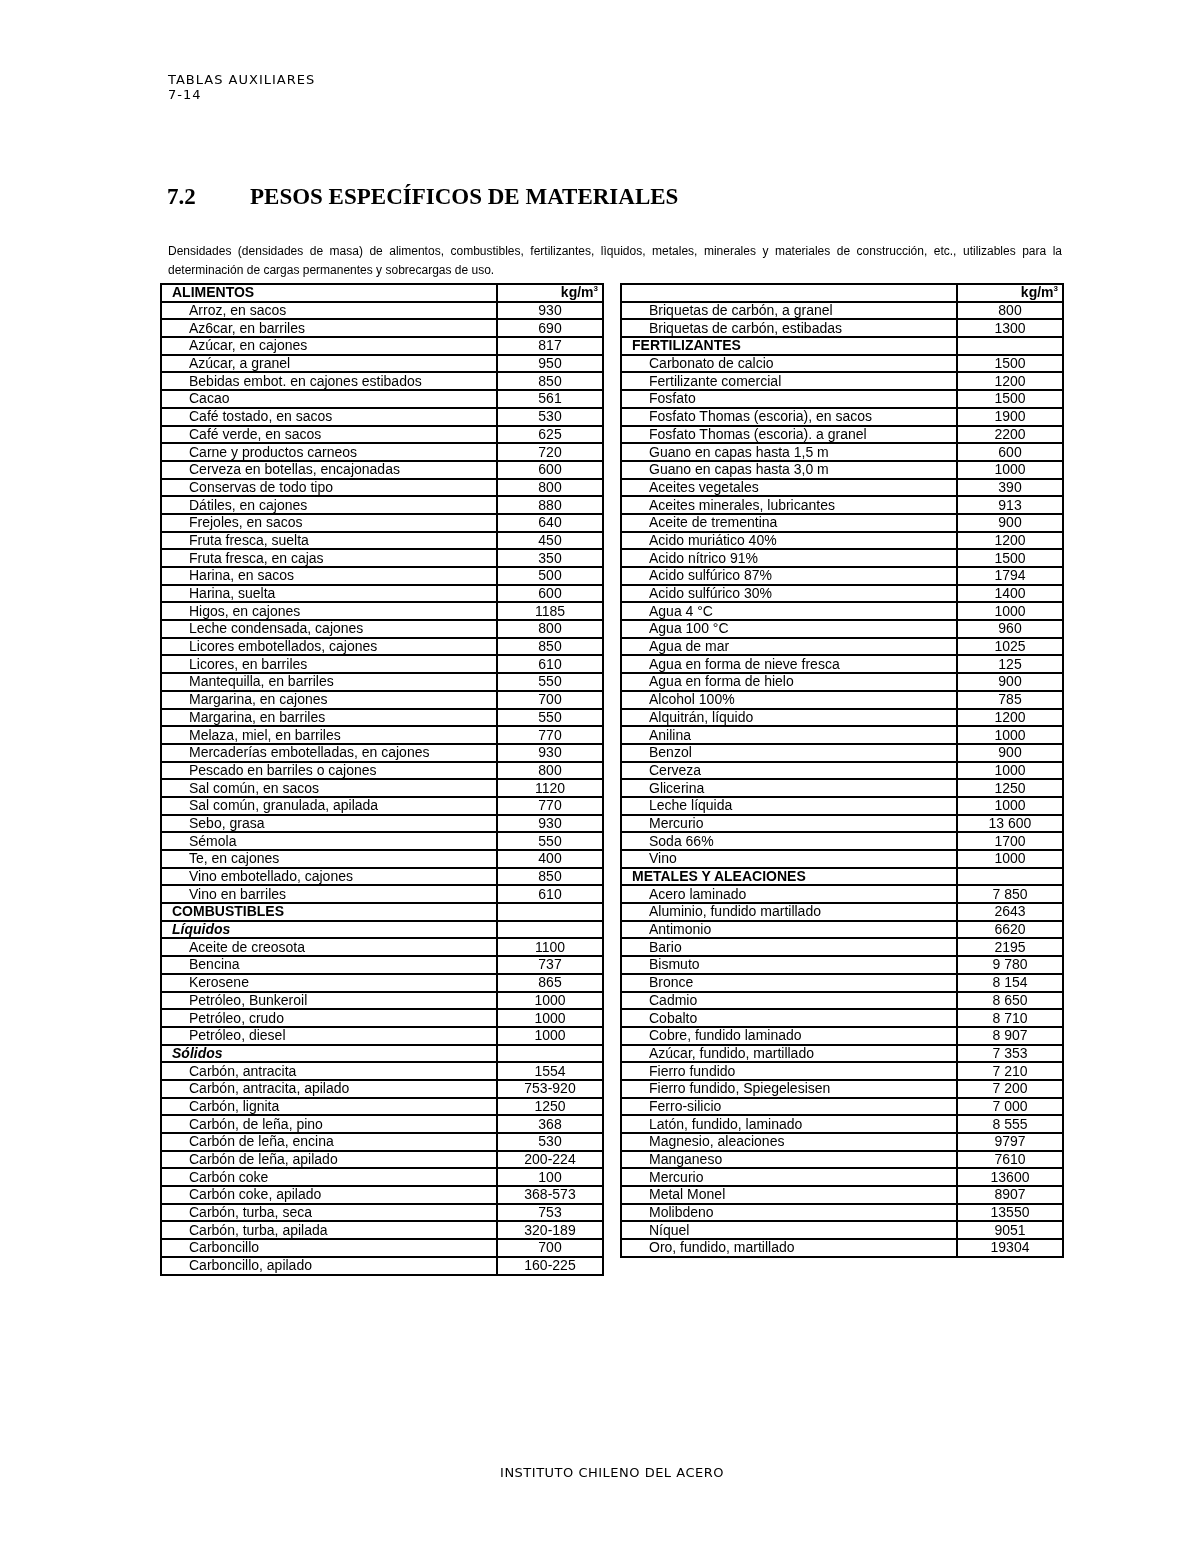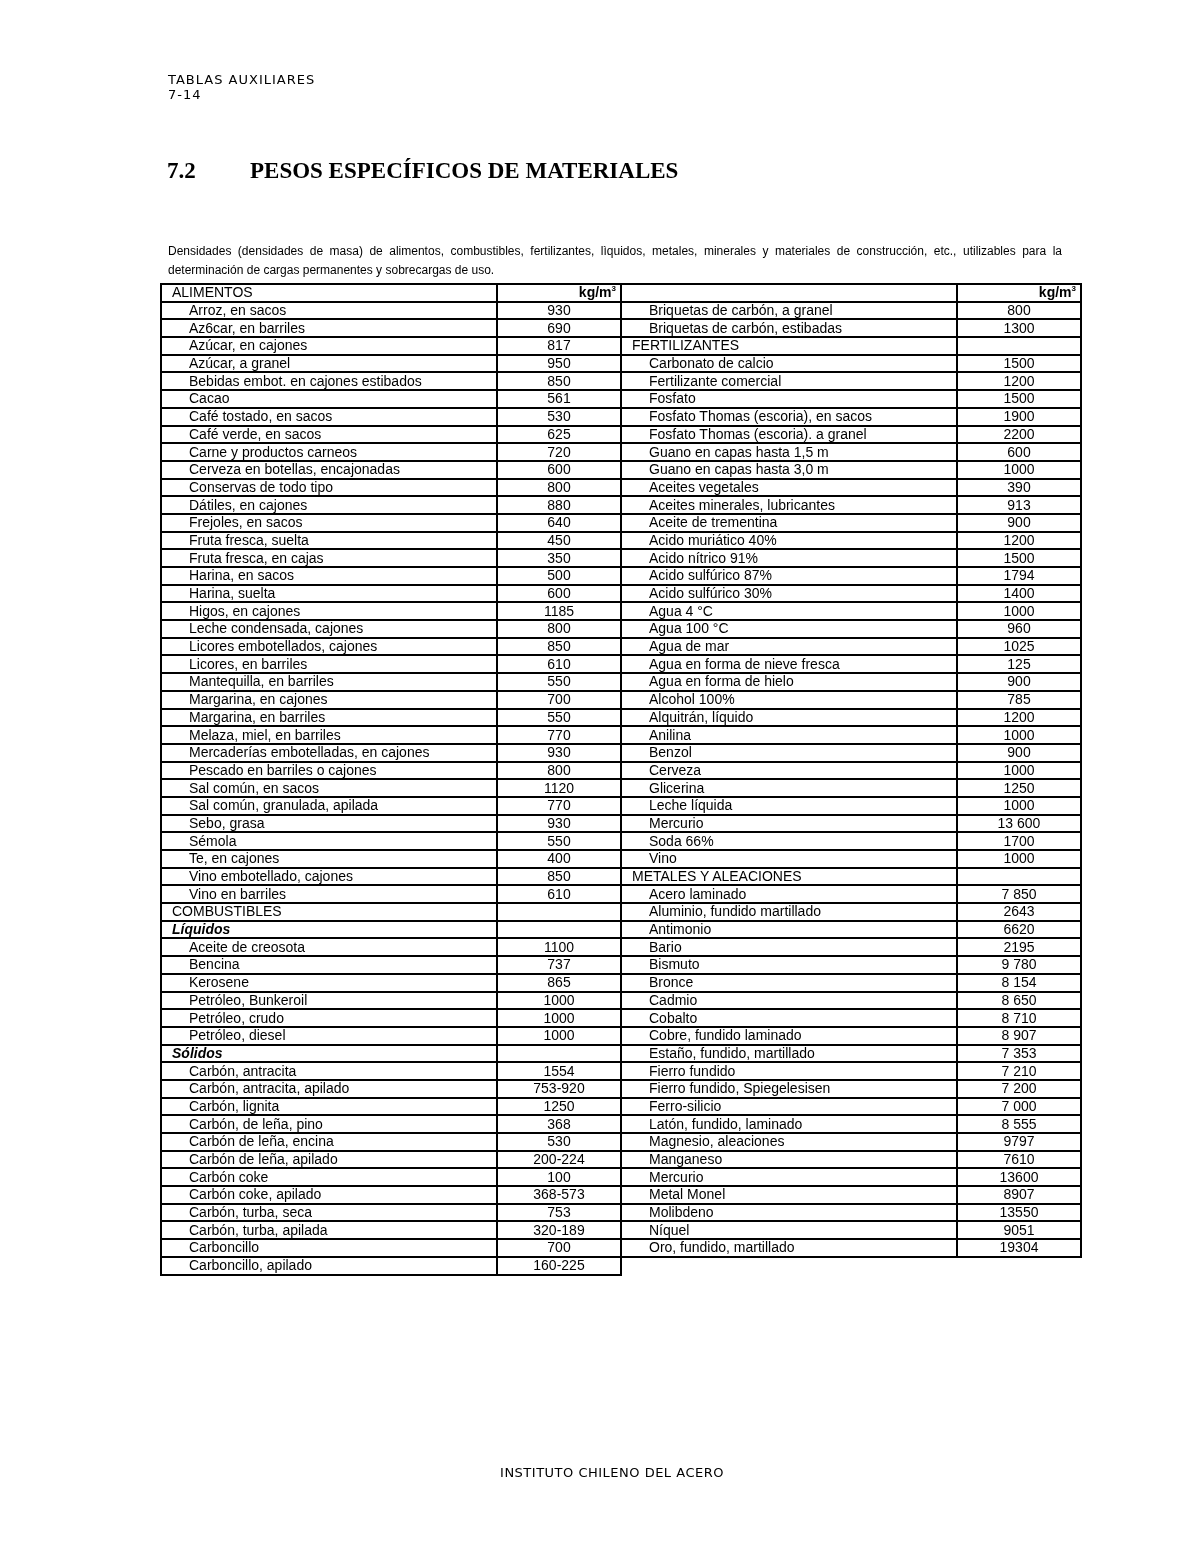--- a/index.html
+++ b/index.html
@@ -1,28 +1,28 @@
 <!DOCTYPE html>
 <html><head>
 <meta charset="utf-8">
 <style>
   html, body { margin:0; padding:0; background:#ffffff; }
   body { width:1200px; height:1553px; position:relative; font-family:"Liberation Sans", sans-serif; color:#000; overflow:hidden; }
   .running-head { position:absolute; top:72px; left:168px; right:145px; font-size:13px; letter-spacing:1px; display:flex; justify-content:space-between; font-family:"DejaVu Sans", sans-serif;flex-direction:column; }
-  .section-title { position:absolute; top:158px; left:167px; font-family:"Liberation Serif", serif; font-weight:bold; font-size:23px; display:flex;justify-content:center; }
+  .section-title { position:absolute; top:184px; left:167px; font-family:"Liberation Serif", serif; font-weight:bold; font-size:23px; display:flex;justify-content:center; }
   .section-title .num { width:83px; }
   .intro { position:absolute; top:230px; left:168px; width:894px; font-size:12px; line-height:19px; text-align:justify; }
   table.dens { position:absolute; top:283px; border-collapse:collapse; font-size:14px; }
   table.dens td { border:2px solid #000; height:15.7px; padding:0 0 0 0; line-height:15px; white-space:nowrap; }
   table.dens td.name { width:324px; padding-left:10px; }
   table.dens td.name.item { padding-left:27px; width:307px; }
-  table.dens td.name.cat { font-weight:normal; }
+  table.dens td.name.cat { font-weight:bold; }
   table.dens td.name.sub { font-weight:bold; font-style:italic; }
   table.dens td.val { width:104px; text-align:center; }
-  table.dens td.val.hdr { font-weight:bold; text-align:right; padding-right:4px; width:100px;padding-left:18px; }
+  table.dens td.val.hdr { font-weight:bold; text-align:right; padding-right:4px; width:100px; }
   #left-table { left:160px; }
   #right-table { left:620px; }
   .footer { position:absolute; top:1465px; left:12px; width:1200px; text-align:center; font-size:13px; font-family:"DejaVu Sans", sans-serif; letter-spacing:0.5px; }
   sup { font-size:8px; vertical-align:top; line-height:8px; }
 </style>
 </head>
 <body>
 
 <div class="running-head">
   <span>TABLAS AUXILIARES</span>
@@ -433,21 +433,21 @@
       </tr>
       <tr>
         <td class="name item">Cobalto</td>
         <td class="val">8 710</td>
       </tr>
       <tr>
         <td class="name item">Cobre, fundido laminado</td>
         <td class="val">8 907</td>
       </tr>
       <tr>
-        <td class="name item">Estaño, fundido, martillado</td>
+        <td class="name item">Azúcar, fundido, martillado</td>
         <td class="val">7 353</td>
       </tr>
       <tr>
         <td class="name item">Fierro fundido</td>
         <td class="val">7 210</td>
       </tr>
       <tr>
         <td class="name item">Fierro fundido, Spiegelesisen</td>
         <td class="val">7 200</td>
       </tr>

